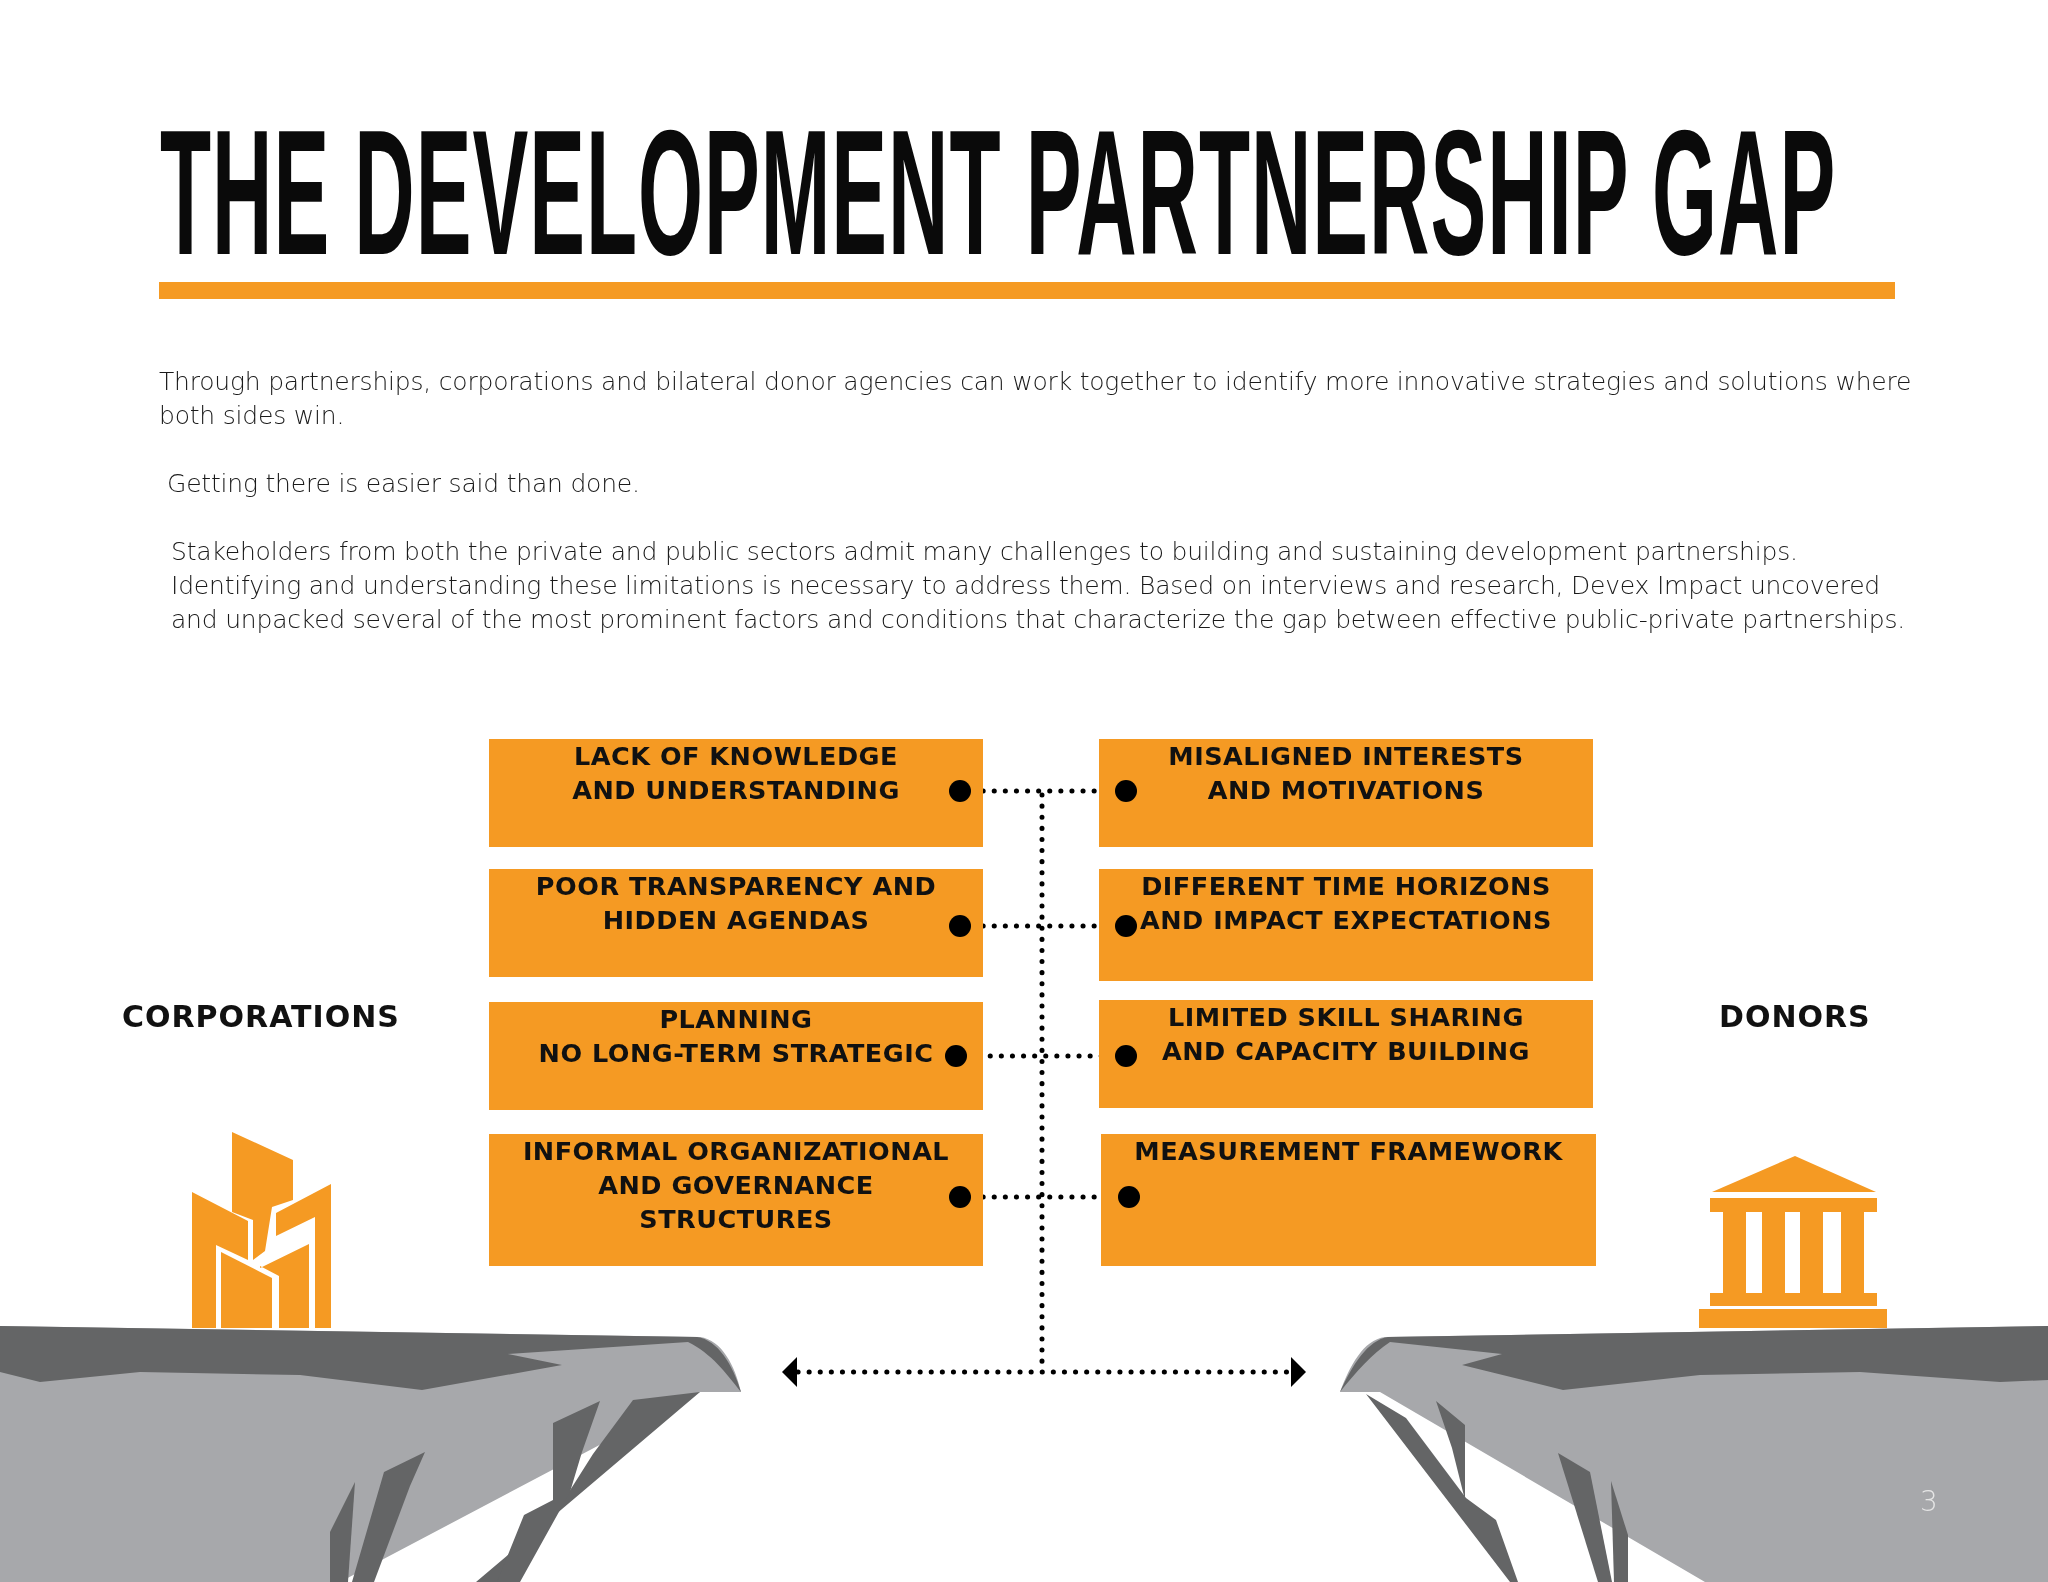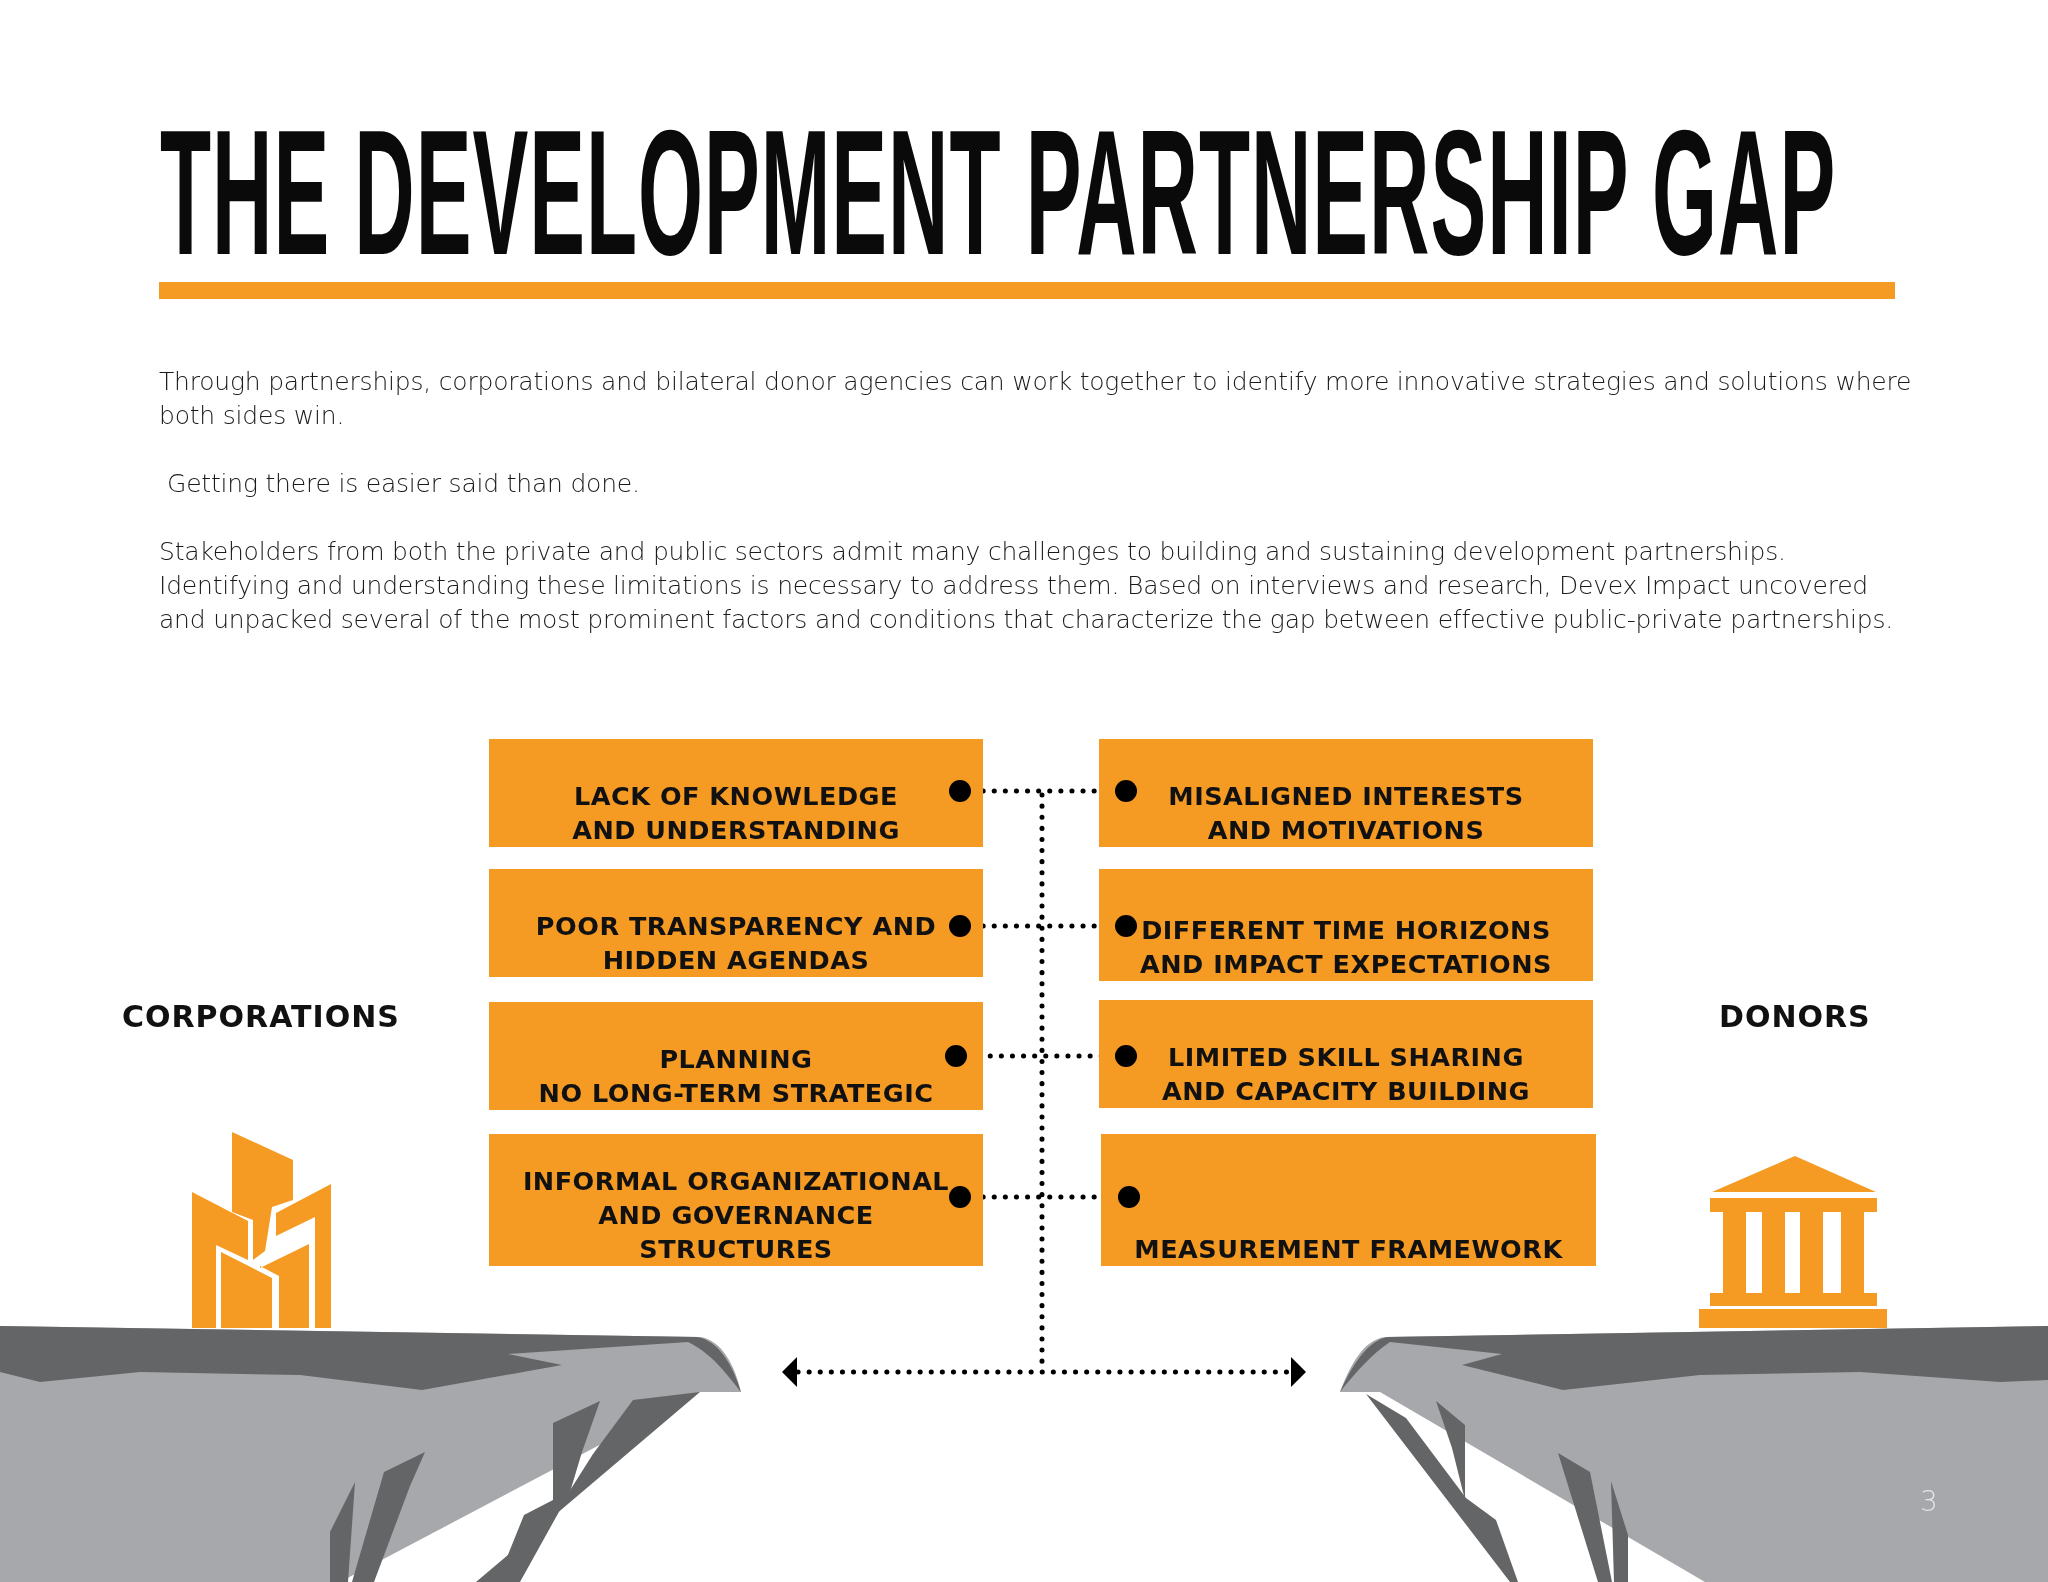--- a/index.html
+++ b/index.html
@@ -10,29 +10,29 @@
     font-family:"Liberation Sans", sans-serif; font-weight:700; font-size:178px; line-height:150px;
     letter-spacing:2px; color:#0a0a0a; transform-origin:left top; transform:scaleX(0.47);
   }
   #rule { left:159px; top:282px; width:1736px; height:17px; background:#F59A23; }
   .para {
     left:159px; width:1760px; font-family:"DejaVu Sans", sans-serif; font-weight:300;
     font-size:25px; line-height:34px; color:#1a1a1a; letter-spacing:-0.2px;
   }
   #p1 { top:365px; }
   #p2 { top:467px;margin-left:8px; }
-  #p3 { top:535px; }
+  #p3 { top:535px;margin-left:12px; }
   .side-label {
     font-family:"DejaVu Sans", sans-serif; font-weight:700; font-size:30px; color:#111;
     top:999px; letter-spacing:1px;
   }
   #corp-label { left:122px; }
   #donor-label { left:1719px; }
   .box {
-    background:#F59A23; display:flex; align-items:flex-end; justify-content:center; text-align:center;
+    background:#F59A23; display:flex; align-items:flex-start; justify-content:center; text-align:center;
     font-family:"DejaVu Sans", sans-serif; font-weight:700; font-size:25.5px; line-height:34px; color:#111;
     letter-spacing:0.5px; box-sizing:border-box;
   }
   .box span { display:block; }
   .dot { width:22px; height:22px; border-radius:50%; background:#000; }
   svg.overlay { position:absolute; left:0; top:0; }
   #pagenum { left:1920px; top:1485px; font-family:"DejaVu Sans", sans-serif; font-weight:200; font-size:28px; color:#e6e6e6; }
 </style>
 </head>
 <body>

